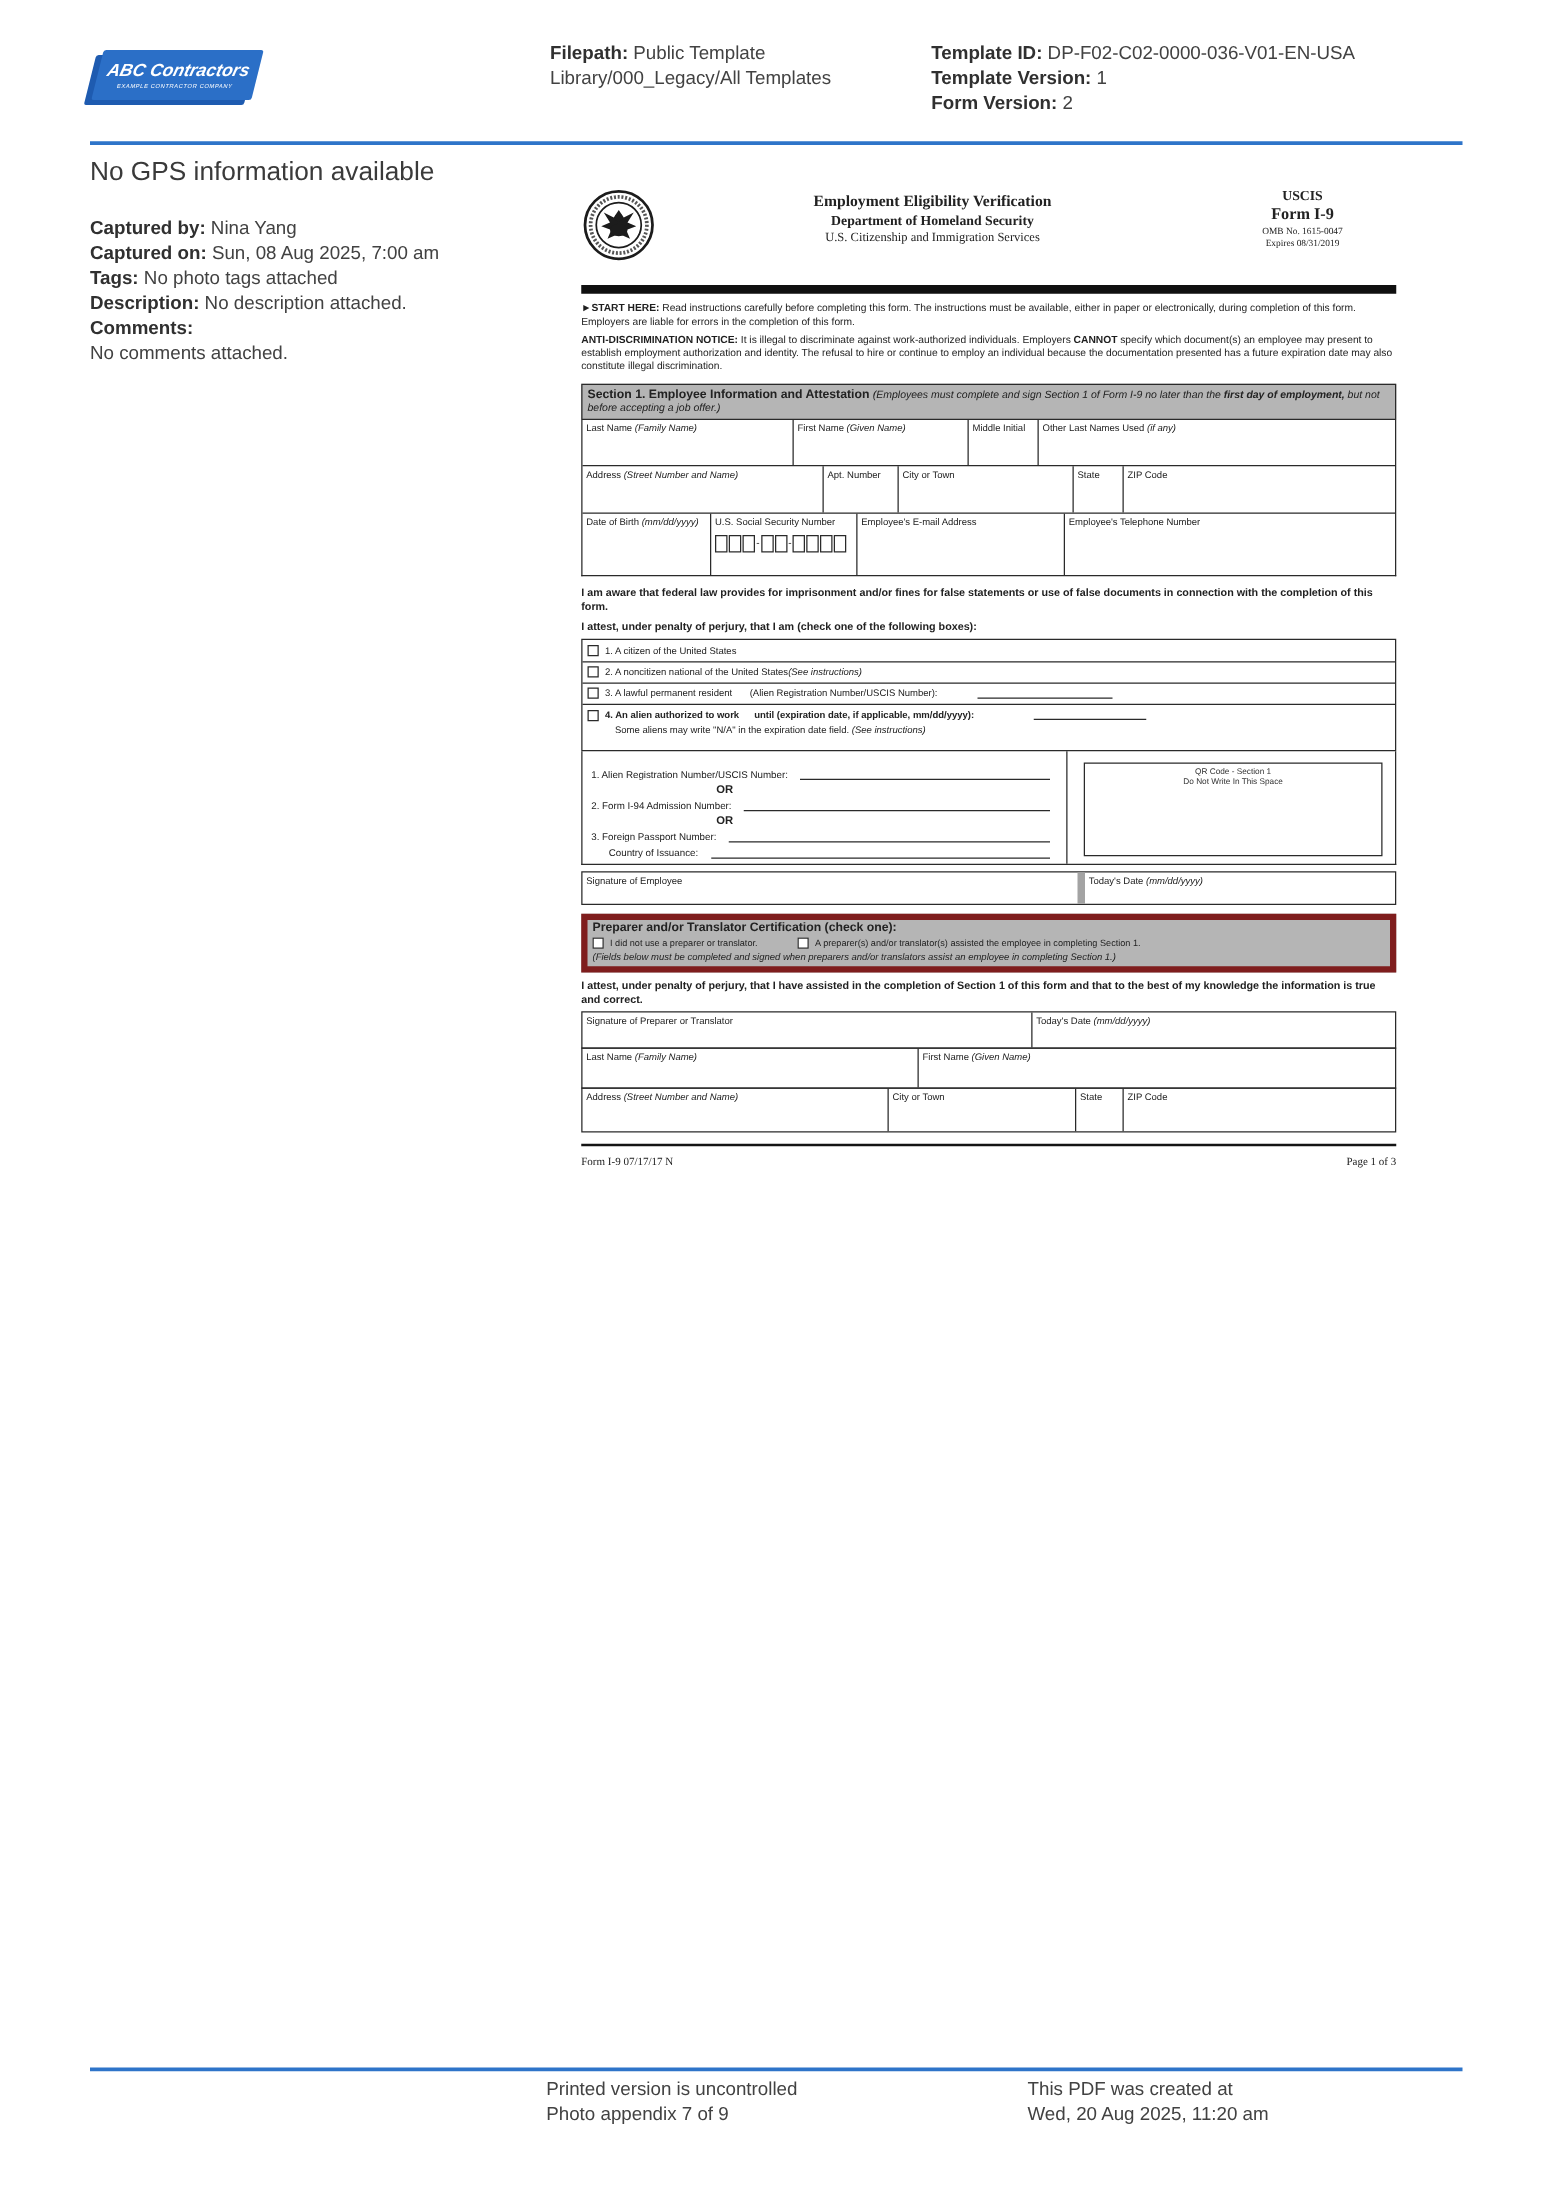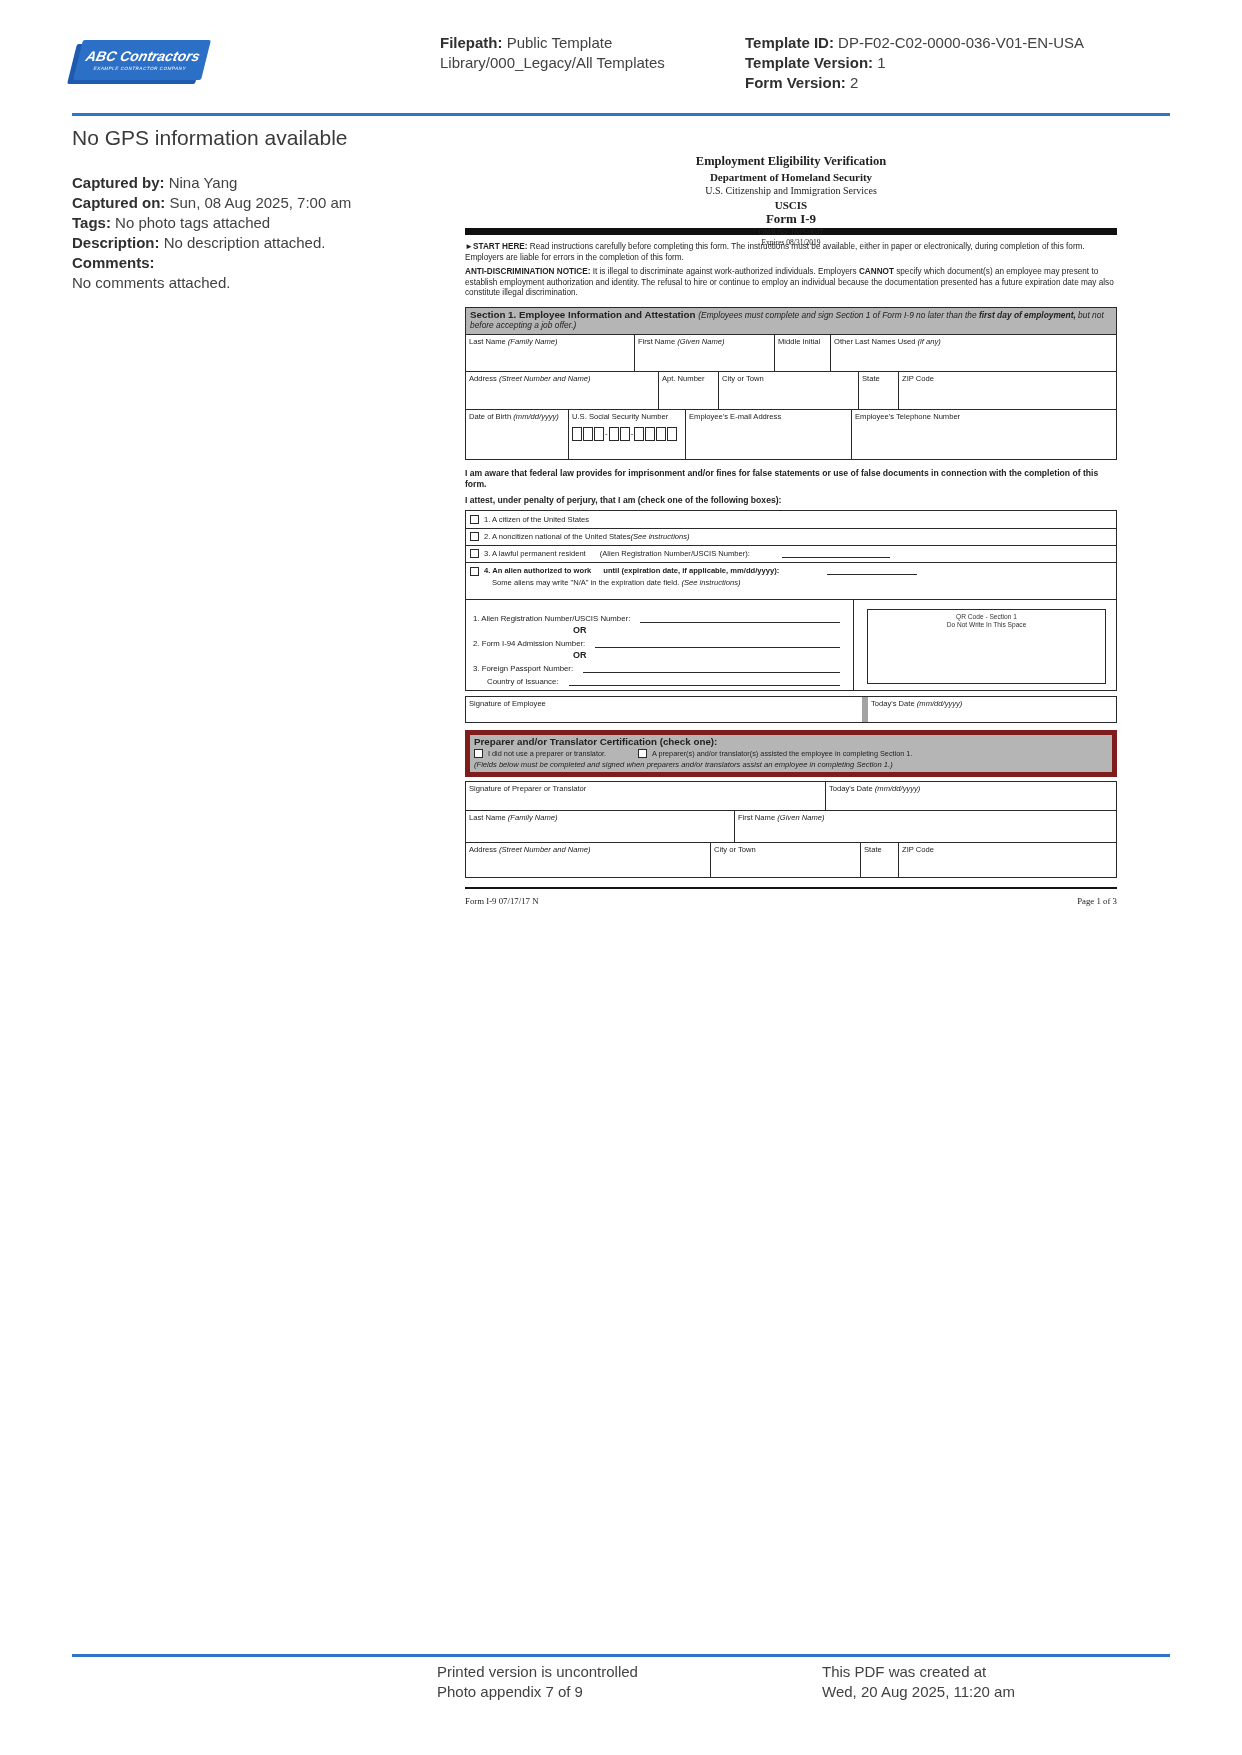--- a/index.html
+++ b/index.html
@@ -26,21 +26,21 @@
 
   
   .foot-block { position:absolute; top:1662px; font-size:15px; line-height:20px; color:#424242; }
   .foot-left { left:437px; } .foot-right { left:822px; }
 
   
   .i9 { position:absolute; left:465px; top:148px; width:652px; color:#222;
         font-family:"Liberation Sans", sans-serif; }
   .serif { font-family:"Liberation Serif", serif; }
   .it { font-style:italic; }
-  .i9-head { display:flex; align-items:center; height:66px;flex-direction:column; }
+  .i9-head { display:flex; align-items:flex-start; height:66px; }
   .i9-titles { flex:1; text-align:center; padding-top:6px; }
   .t1 { font-size:12.5px; font-weight:bold; }
   .t2 { font-size:11px; font-weight:bold; margin-top:2px; }
   .t3 { font-size:10px; margin-top:2px; }
   .i9-right { width:150px; text-align:center; padding-top:3px; }
   .r1 { font-size:11px; font-weight:bold; }
   .r2 { font-size:13px; font-weight:bold; }
   .r3 { font-size:7.5px; margin-top:1px; }
   .black-bar { height:7px; background:#101010; margin-top:14px; }
   .p-note { font-size:8.2px; line-height:10.6px; margin-top:7px; color:#1e1e1e; }
@@ -275,20 +275,21 @@
       <div class="prep-title">Preparer and/or Translator Certification (check one):</div>
       <div class="prep-opts">
         <span class="cb"></span>
         <span>I did not use a preparer or translator.</span>
         <span class="cb" style="margin-left:32px"></span>
         <span>A preparer(s) and/or translator(s) assisted the employee in completing Section 1.</span>
       </div>
       <div class="prep-note it">(Fields below must be completed and signed when preparers and/or translators assist an employee in completing Section 1.)</div>
     </div>
 
+    <div class="bold-p" style="margin-top:5px">I attest, under penalty of perjury, that I have assisted in the completion of Section 1 of this form and that to the best of my knowledge the information is true and correct.</div>
 
     <div class="prow" style="height:30px; margin-top:4px">
       <div class="pcell" style="width:360px">Signature of Preparer or Translator</div>
       <div class="pcell" style="flex:1">
         <span>Today's Date </span><span class="it">(mm/dd/yyyy)</span>
       </div>
     </div>
     <div class="prow" style="height:33px">
       <div class="pcell" style="width:269px"><span>Last Name </span><span class="it">(Family Name)</span></div>
       <div class="pcell" style="flex:1"><span>First Name </span><span class="it">(Given Name)</span></div>

